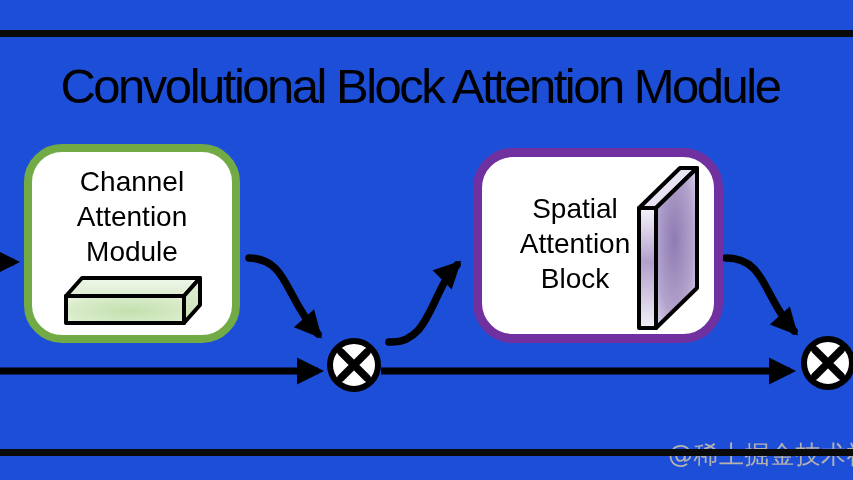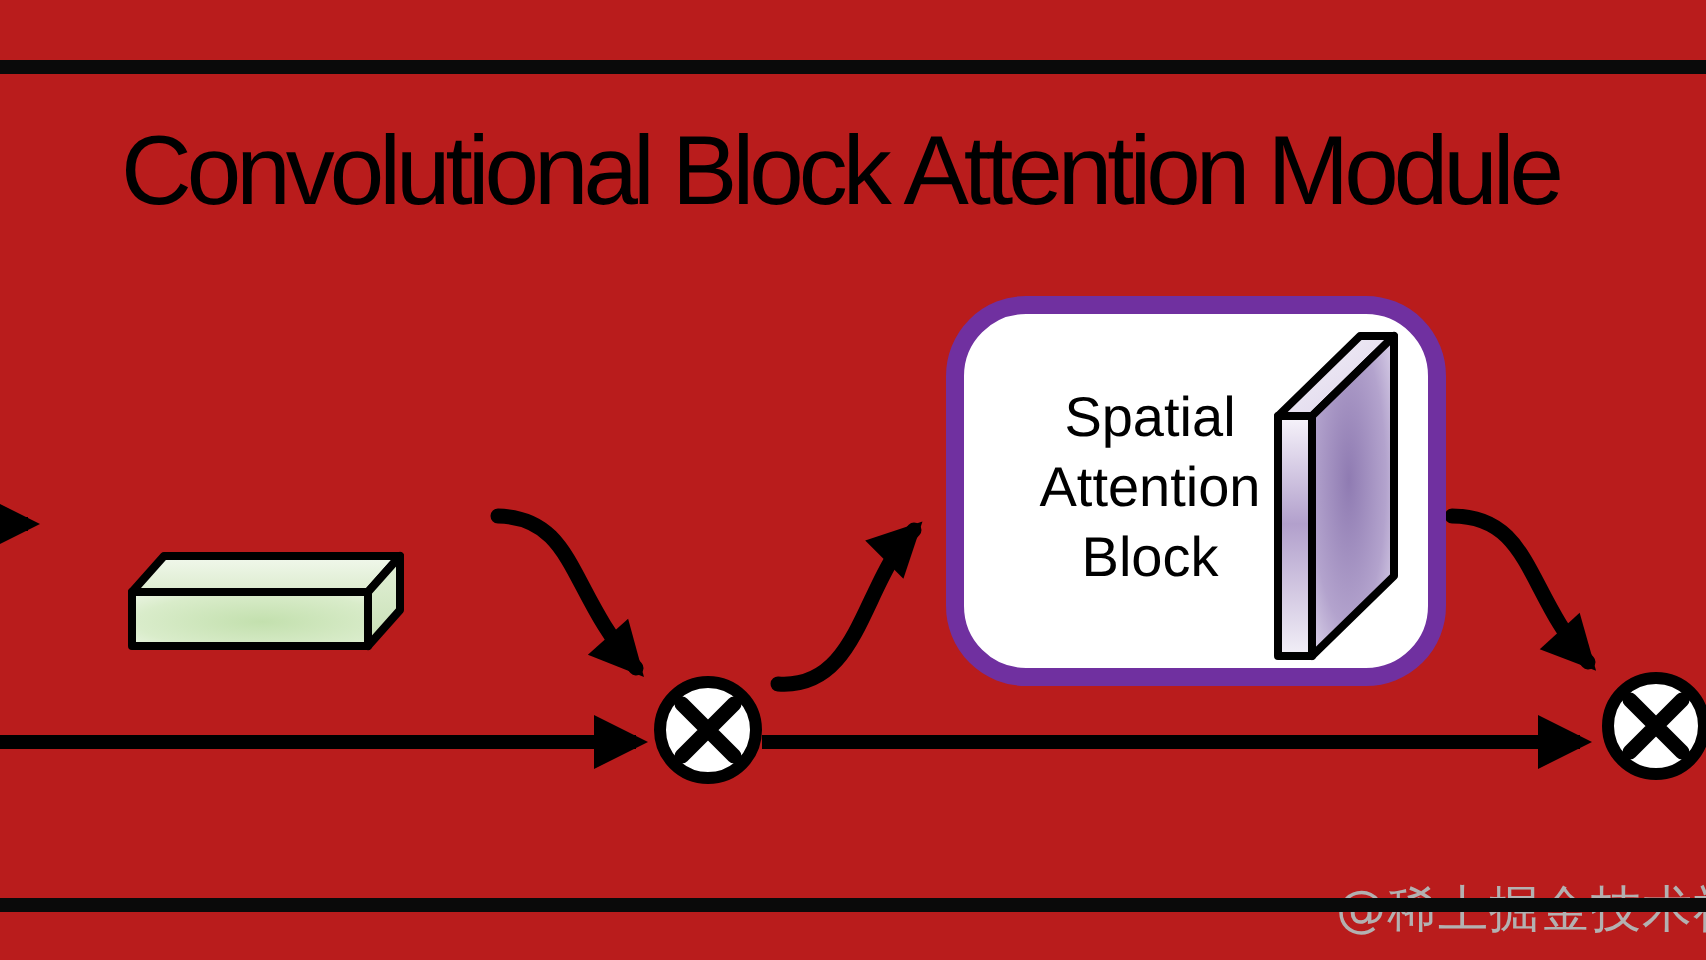--- a/index.html
+++ b/index.html
@@ -1,17 +1,17 @@
 <!DOCTYPE html>
 <html><head>
 <meta charset="utf-8">
 <style>
   html,body{margin:0;padding:0;background:#ffffff;}
   .canvas{
-    position:relative;width:853px;height:480px;background:#b91c1c;
+    position:relative;width:853px;height:480px;background:#1d4ed8;
     overflow:hidden;font-family:"Liberation Sans",sans-serif;
   }
   .rule{position:absolute;left:0;width:853px;height:7px;background:#0a0a0a;z-index:2;}
   .rule.top{top:30px;}
   .title{
     position:absolute;top:58px;left:0;width:840px;text-align:center;
     font-size:49px;letter-spacing:-2.5px;color:#000;z-index:3;white-space:nowrap;
   }
   .module{
     position:absolute;background:#fff;box-sizing:border-box;z-index:3;
@@ -42,20 +42,23 @@
 </style>
 </head>
 <body>
 
 <div class="canvas">
 
   <div class="rule top"></div>
 
   <div class="title">Convolutional Block Attention Module</div>
 
+  <div class="module channel" style="border-color: rgb(114, 171, 69);">
+    <div class="module-label">Channel Attention Module</div>
+  </div>
 
   <svg class="blockart channel-art" width="148" height="60" viewBox="0 0 148 60">
     <defs>
       <radialGradient id="gFront" cx="55%" cy="55%" r="75%">
         <stop offset="0%" stop-color="#c3e0ae"></stop>
         <stop offset="70%" stop-color="#d9ecca"></stop>
         <stop offset="100%" stop-color="#ecf5e4"></stop>
       </radialGradient>
       <linearGradient id="gTop" x1="0" y1="0" x2="0" y2="1">
         <stop offset="0%" stop-color="#f1f8ec"></stop>

